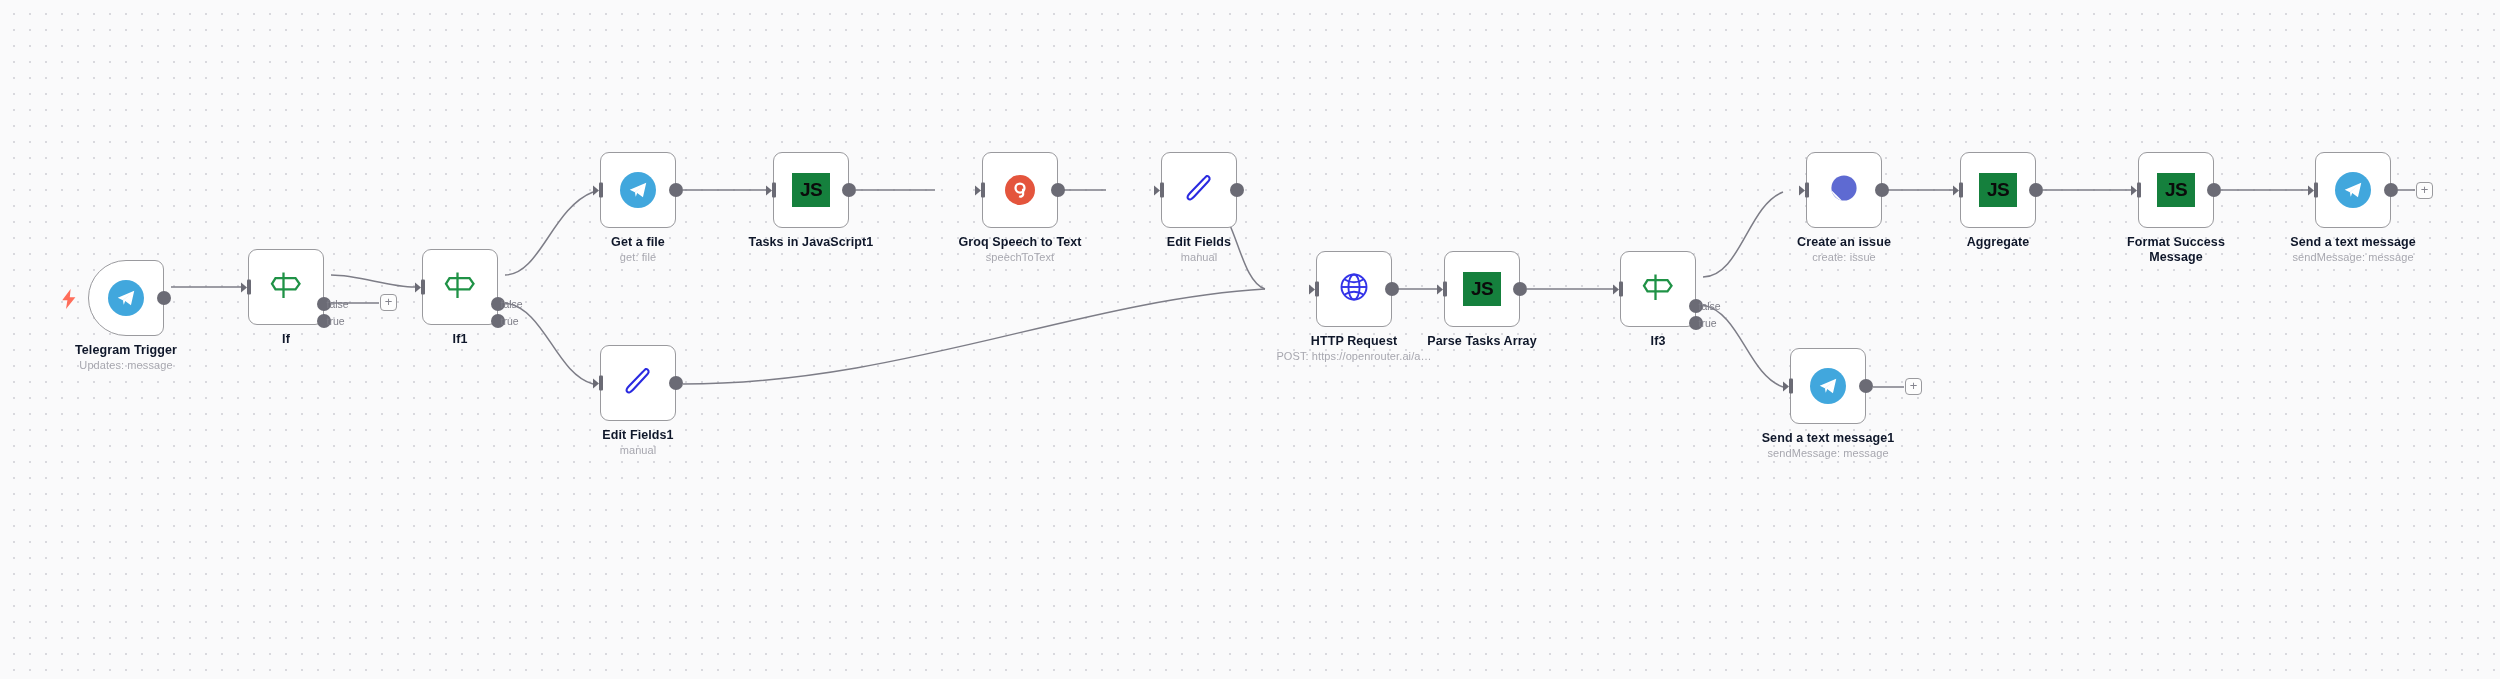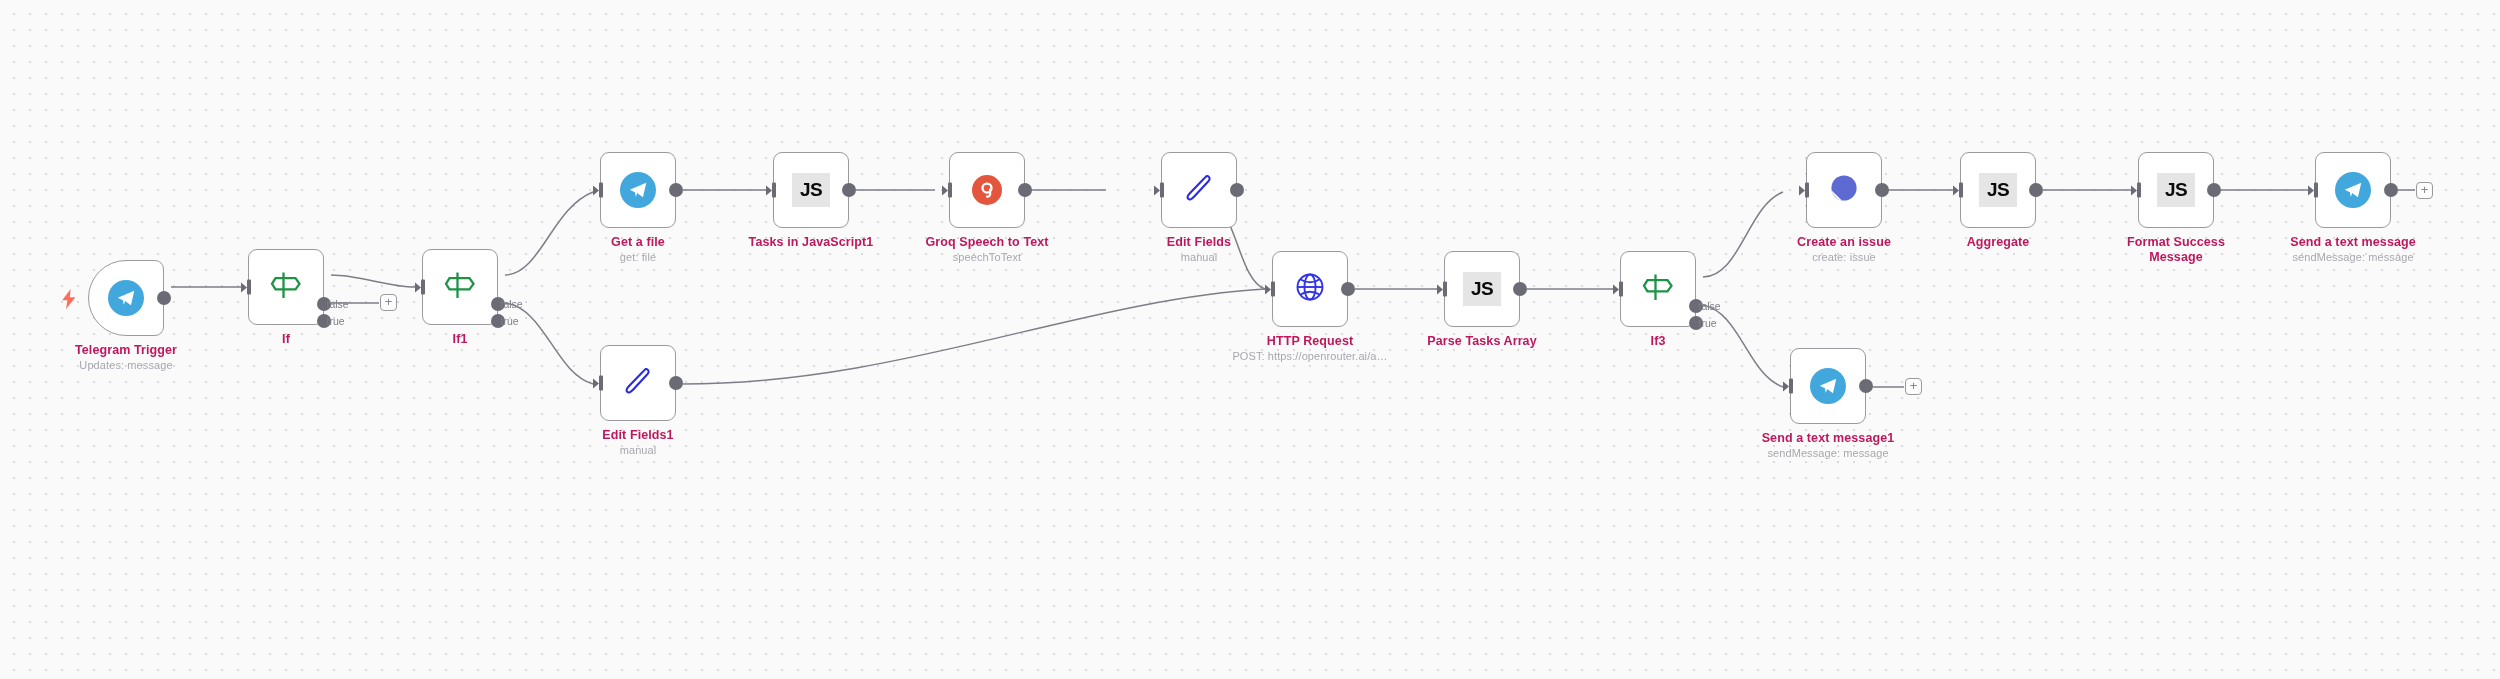--- a/index.html
+++ b/index.html
@@ -50,21 +50,21 @@
   }
   
   .node-label {
     position: absolute;
     top: 82px;
     left: 50%;
     transform: translateX(-50%);
     white-space: nowrap;
     font-size: 12.5px;
     font-weight: 700;
-    color: #be185d;
+    color: #0f172a;
     letter-spacing: .1px;
     text-align: center;
     line-height: 15px;
   }
   .node-label.two-line { white-space: normal; width: 112px; }
   .node-sub {
     position: absolute;
     top: 98px;
     left: 50%;
     transform: translateX(-50%);
@@ -133,21 +133,21 @@
 
   
   .bolt {
     position: absolute;
     width: 16px; height: 20px;
   }
 
   
   .js-badge {
     width: 46px; height: 34px;
-    background: #e5e5e5;
+    background: #15803d;
     display: flex; align-items: center; justify-content: center;
     font-family: "Liberation Sans", sans-serif;
     font-weight: 700;
     font-size: 19px;
     color: #0b0b0b;
     letter-spacing: -.5px;
   }
   .tg-circle {
     width: 36px; height: 36px;
     border-radius: 50%;
@@ -274,21 +274,21 @@
         <span class="port-in">
           <span class="tri"></span>
           <span class="bar"></span>
         </span>
         <span class="node-icon">
           <span class="js-badge">JS</span>
         </span>
         <span class="port-out single"></span>
         <span class="node-label">Tasks in JavaScript1</span>
       </div>
-      <div class="node" style="left: 949px; top: 152px;">
+      <div class="node" style="left: 982px; top: 152px;">
         <span class="port-in">
           <span class="tri"></span>
           <span class="bar"></span>
         </span>
         <span class="node-icon">
           <span class="groq-circle">
             <svg width="20" height="20" viewBox="0 0 24 24" aria-hidden="true">
               <circle cx="12" cy="9.6" r="5.4" fill="none" stroke="#ffffff" stroke-width="2.7"></circle>
               <path d="M15.7 10.5 L15.7 17.6 A3.4 3.4 0 0 1 11 19.6" fill="none" stroke="#ffffff" stroke-width="2.7" stroke-linecap="butt"></path>
             </svg>
@@ -319,21 +319,21 @@
         </span>
         <span class="node-icon">
           <span><svg width="34" height="34" viewBox="0 0 34 34" aria-hidden="true">
               <path d="M26.5 5.6 C28.4 7.4 28.0 8.6 25.0 11.8 L12.0 25.8 C9.4 28.6 7.6 29.2 6.2 27.8 C4.8 26.4 5.6 24.4 8.3 21.7 L21.6 8.1 C24.6 5.0 25.0 4.2 26.5 5.6 Z" fill="none" stroke="#2a2ae0" stroke-width="2.1" stroke-linejoin="round"></path>
             </svg></span>
         </span>
         <span class="port-out single"></span>
         <span class="node-label">Edit Fields1</span>
         <span class="node-sub">manual</span>
       </div>
-      <div class="node" style="left: 1272px; top: 251px;">
+      <div class="node" style="left: 1316px; top: 251px;">
         <span class="port-in">
           <span class="tri"></span>
           <span class="bar"></span>
         </span>
         <span class="node-icon">
           <span><svg width="34" height="34" viewBox="0 0 34 34" aria-hidden="true">
               <g fill="none" stroke="#3333e8" stroke-width="1.9">
                 <circle cx="17" cy="17" r="12.5"></circle>
                 <ellipse cx="17" cy="17" rx="5.6" ry="12.5"></ellipse>
                 <line x1="4.5" y1="17" x2="29.5" y2="17"></line>

